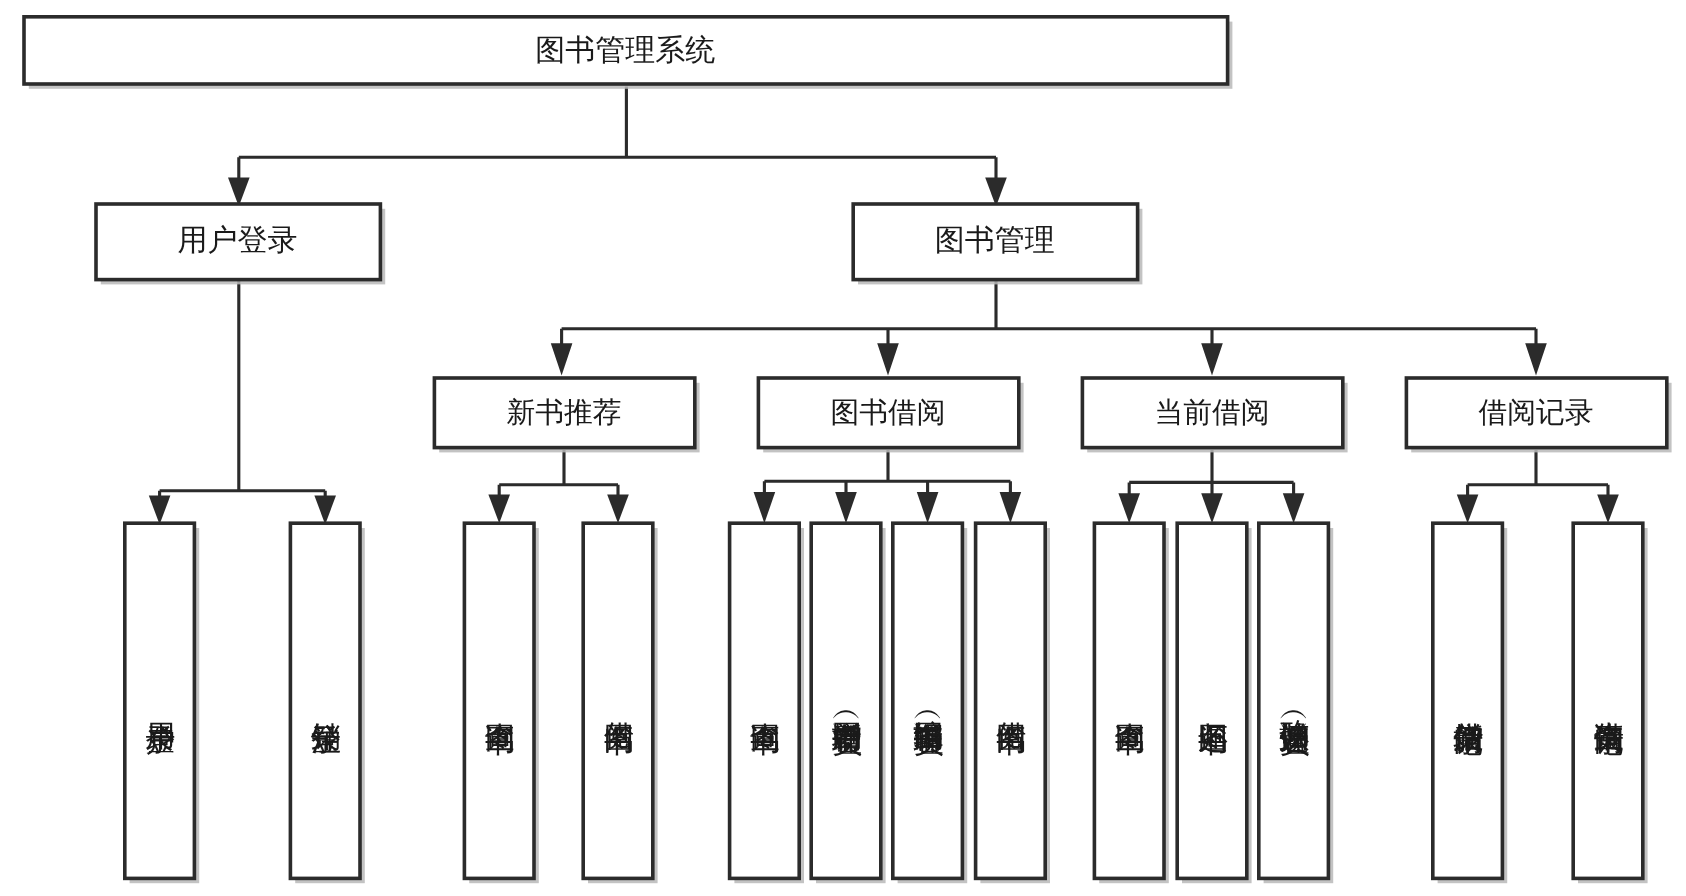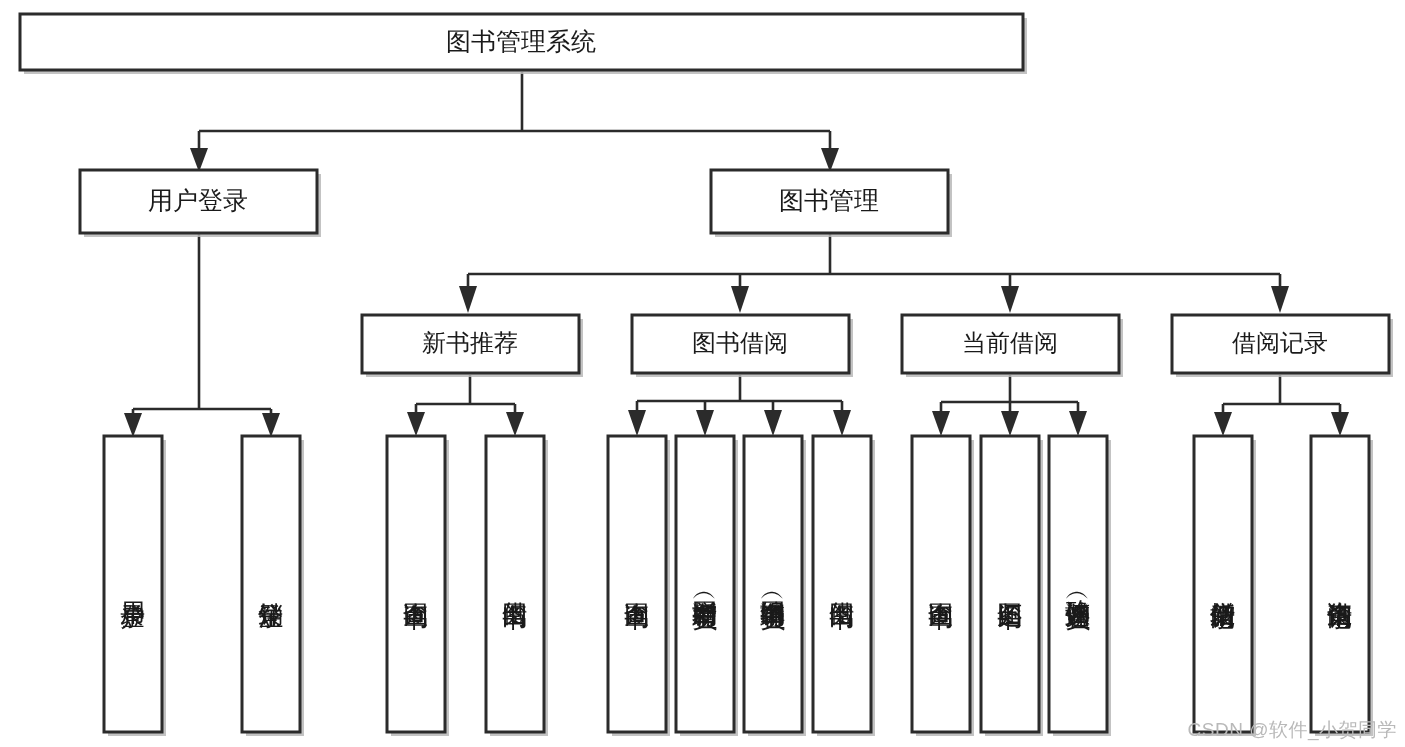--- a/index.html
+++ b/index.html
@@ -207,14 +207,13 @@
   <div class="vlabel" style="left:744px; top:436px; width:58px; height:296px;">编辑图书（管理员）</div>
   <div class="vlabel" style="left:813px; top:436px; width:58px; height:296px;">借阅图书</div>
 
   <div class="vlabel" style="left:912px; top:436px; width:58px; height:296px;">查询图书</div>
   <div class="vlabel" style="left:981px; top:436px; width:58px; height:296px;">归还图书</div>
   <div class="vlabel" style="left:1049px; top:436px; width:58px; height:296px;">确认归还（管理员）</div>
 
   <div class="vlabel" style="left:1194px; top:436px; width:58px; height:296px;">新增借阅记录</div>
   <div class="vlabel" style="left:1311px; top:436px; width:58px; height:296px;">查询借阅记录</div>
 
-  <div id="watermark">CSDN @软件_小贺同学</div>
 </div>
 
 </body></html>

